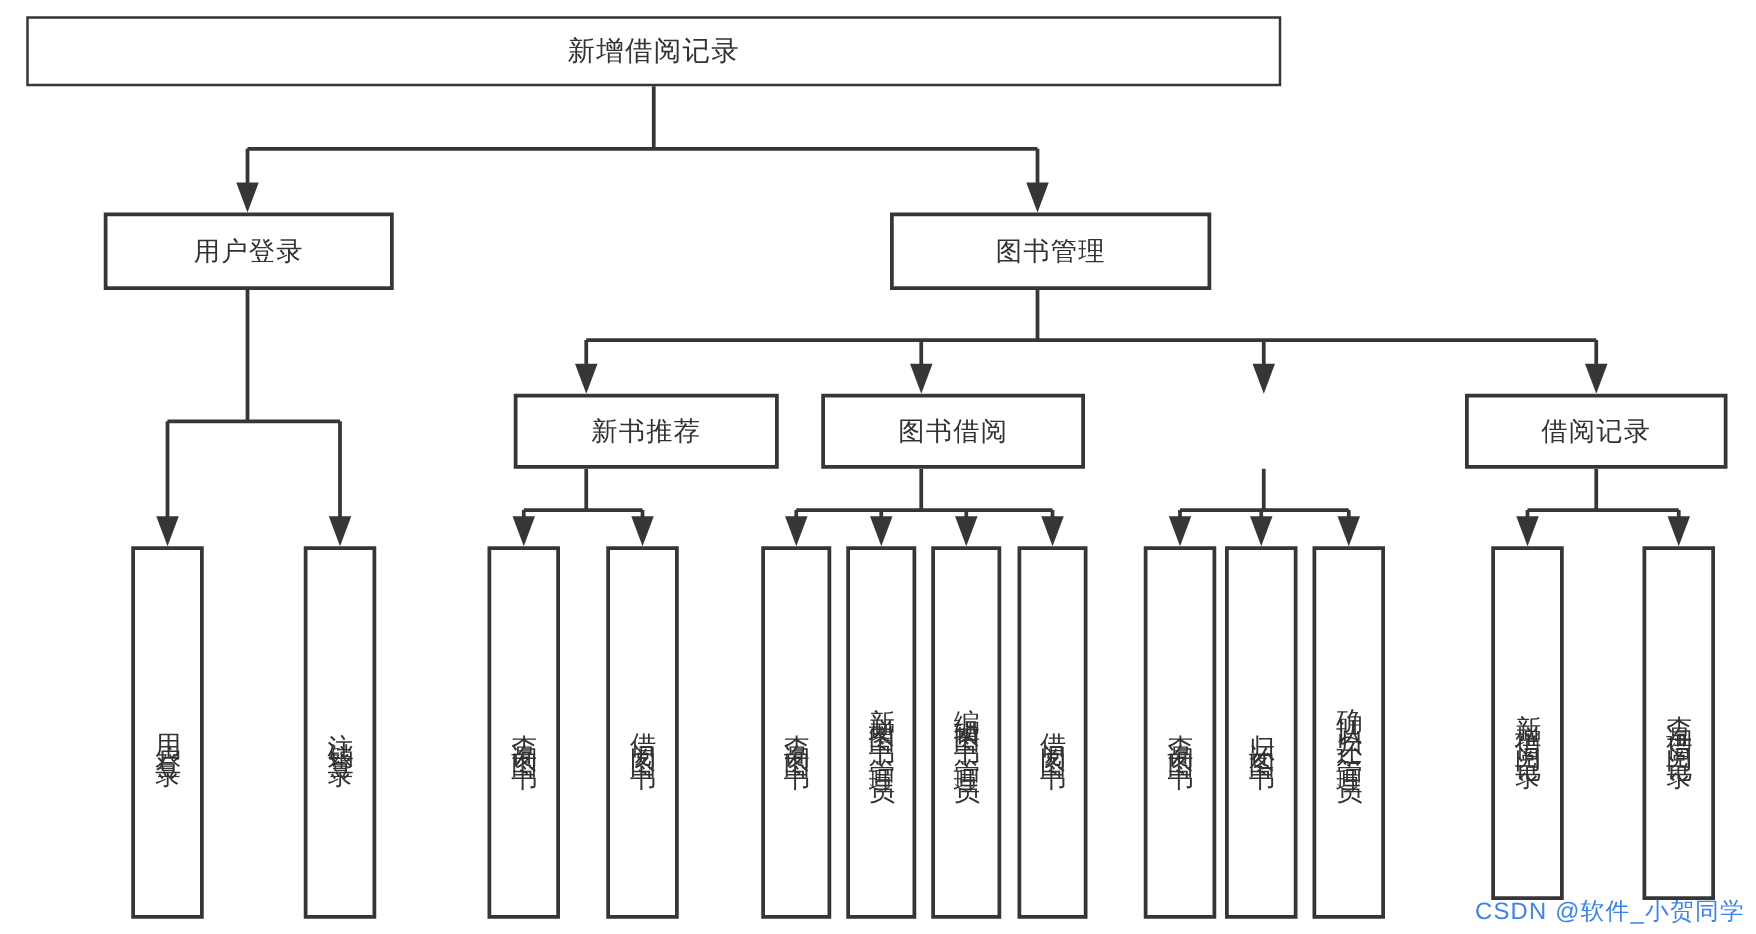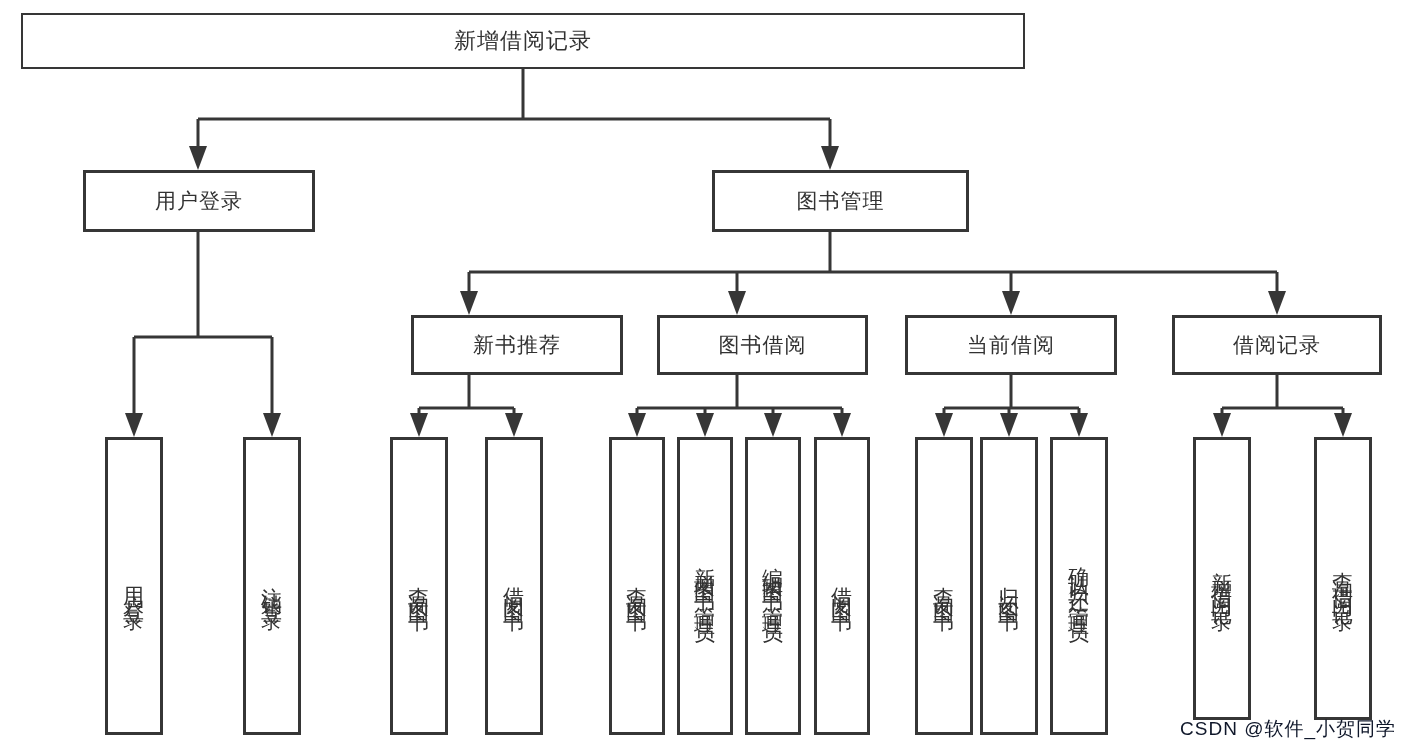--- a/index.html
+++ b/index.html
@@ -67,21 +67,21 @@
   .n-leaf-confirm-return { left: 1050px; }
   .n-leaf-add-record     { left: 1193px; height: 283px; }
   .n-leaf-query-record   { left: 1314px; height: 283px; }
 
   .watermark {
     position: absolute;
     right: 9px;
     top: 716px;
     font-size: 19px;
     letter-spacing: 1px;
-    color: #0f172a;
+    color: #3b82f6;
     z-index: 2;
     white-space: nowrap;
   }
 </style>
 </head>
 <body>
 
 <div class="canvas">
 
   <svg class="connectors" width="1405" height="747" viewBox="0 0 1405 747">
@@ -134,23 +134,20 @@
   <div class="node n-book-mgmt">
     <span>图书管理</span>
   </div>
 
   <div class="node n-new-book-rec">
     <span>新书推荐</span>
   </div>
   <div class="node n-book-borrow">
     <span>图书借阅</span>
   </div>
-  <div class="node n-current-borrow">
-    <span>当前借阅</span>
-  </div>
   <div class="node n-borrow-records">
     <span>借阅记录</span>
   </div>
 
   <div class="node leaf lf n-leaf-user-login">
     <span>用户登录</span>
   </div>
   <div class="node leaf lf n-leaf-logout">
     <span>注销登录</span>
   </div>

